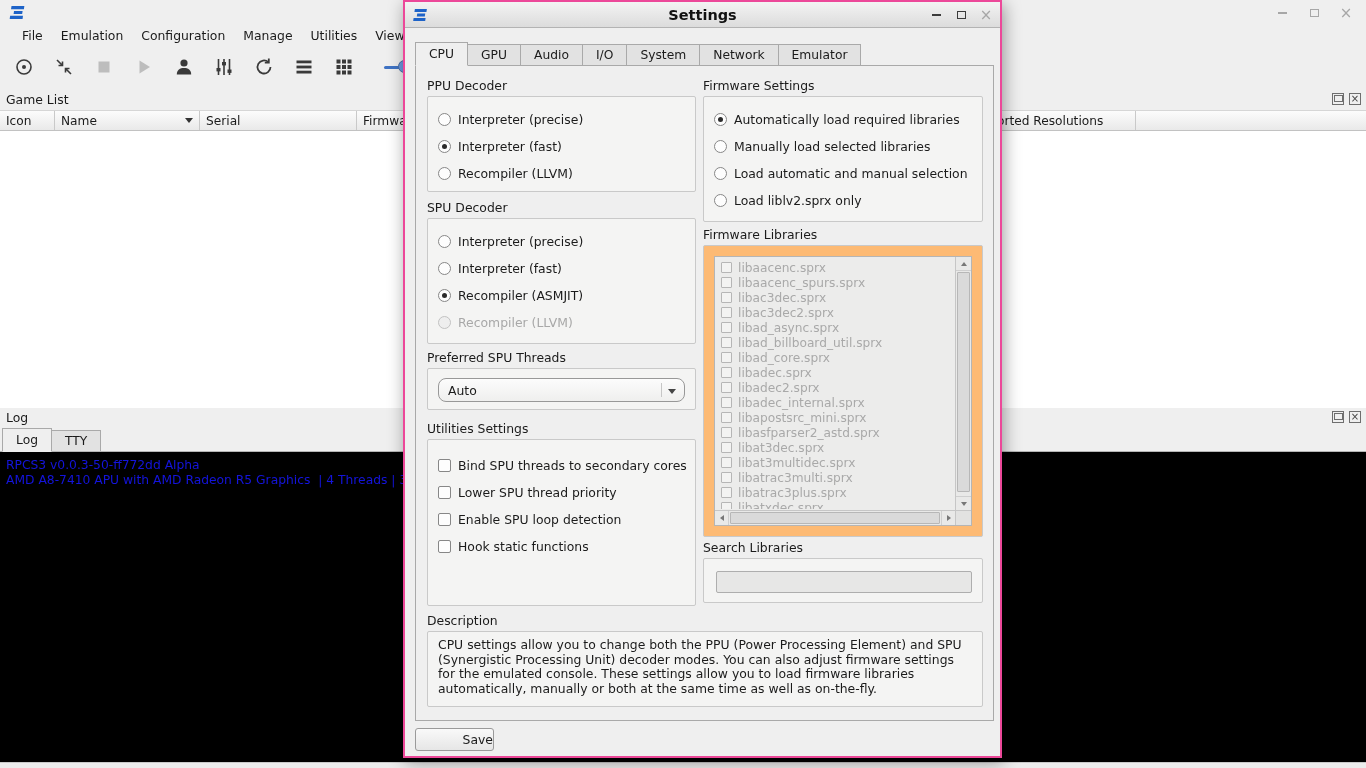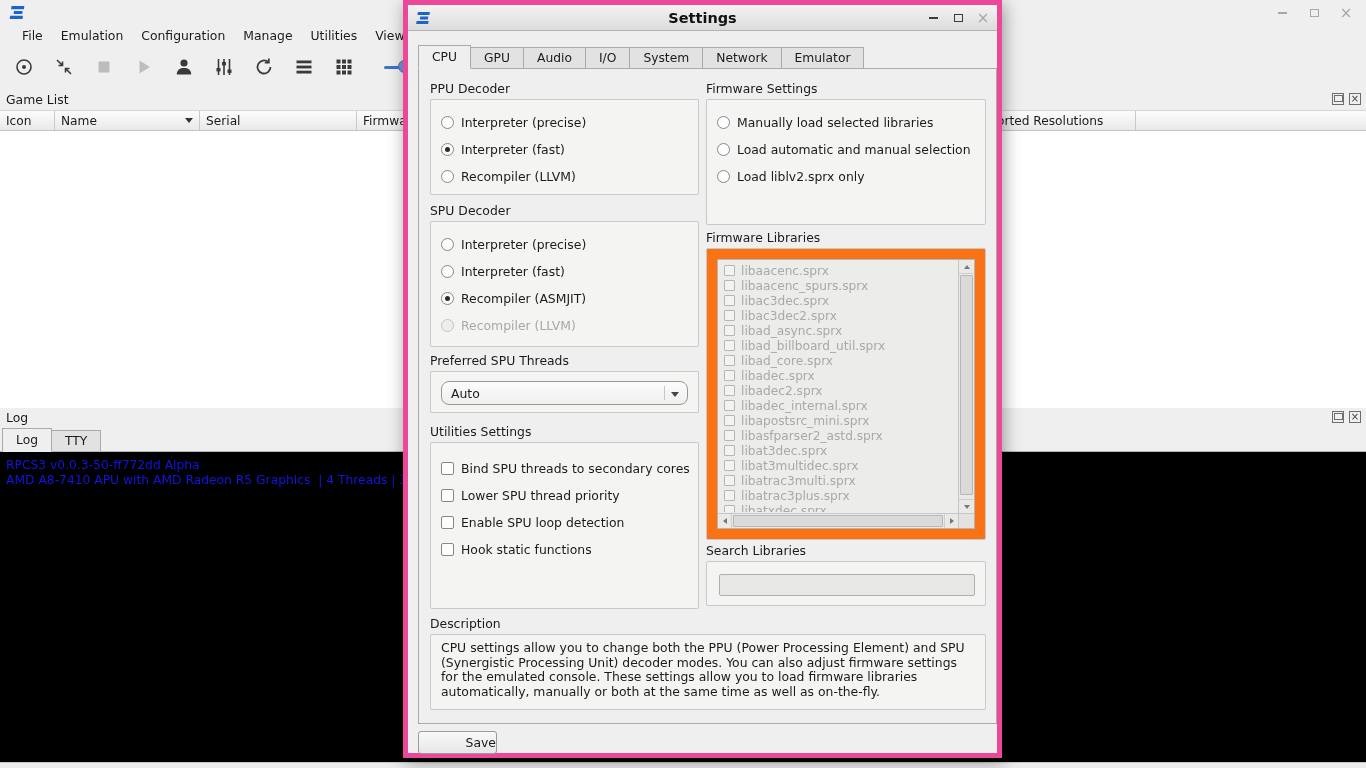--- a/index.html
+++ b/index.html
@@ -45,42 +45,42 @@
   .table-body { position:absolute; left:0; top:131px; width:1366px; height:277px; background:#ffffff; }
 
   .log-tabs { position:absolute; left:0; top:428px; width:1366px; height:24px; display:flex; align-items:flex-end; padding-left:2px; border-bottom:1px solid #b5b5b5; }
   .tab { height:21px; line-height:20px; padding:0 13px; background:#e2e2e2; border:1px solid #a9a9a9; border-bottom:none; margin-right:-1px; font-size:12.3px; position:relative; }
   .tab.sel { height:24px; line-height:23px; background:#efefef; z-index:2; margin-bottom:-1px; border-bottom:1px solid #efefef; }
   .log-view { position:absolute; left:0; top:452px; width:1366px; height:310px; background:#000; padding:6px 6px; }
   .log-line { color:#1414dd; font-size:12.3px; line-height:15px; white-space:pre; }
   .statusbar { position:absolute; left:0; top:762px; width:1366px; height:6px; background:#ececec; border-top:1px solid #c9c9c9; }
 
   
-  .dialog { position:absolute; left:403px; top:0; width:599px; height:758px; background:#efefef; border:5px solid #ec4899; box-shadow:2px 4px 16px rgba(0,0,0,.38); z-index:10; }
+  .dialog { position:absolute; left:403px; top:0; width:599px; height:758px; background:#efefef; border:2px solid #ec4899; box-shadow:2px 4px 16px rgba(0,0,0,.38); z-index:10; }
   .dlg-titlebar { position:relative; height:26px; background:linear-gradient(#f3f3f3,#dcdcdc); border-bottom:1px solid #b3b3b3; display:flex; align-items:center; }
   .dlg-logo { margin-left:7px; display:flex; }
   .dlg-title { position:absolute; left:0; right:0; text-align:center; font-weight:bold; font-size:14.5px; color:#111; }
   .dlg-controls { position:absolute; right:6px; top:0; height:26px; display:flex; gap:9px; }
   .dc { width:16px; height:100%; display:flex; align-items:center; justify-content:center; }
   .dc .sh-min { background:#3c3c3c; }
   .dc .sh-max { border-color:#3c3c3c; }
 
   .dlg-tabs { position:absolute; left:10px; top:40px; height:23px; display:flex; align-items:flex-end; z-index:2; }
   .pane { position:absolute; left:10px; top:63px; width:579px; height:656px; border:1px solid #a9a9a9; background:#efefef; z-index:1; }
 
   .group { position:absolute; }
   .group-title { height:15px; font-size:12.4px; margin-bottom:3px; color:#1b1b1b; white-space:nowrap; }
   .group-body { border:1px solid #c9c9c9; border-radius:2px; background:#f4f4f3; position:relative; }
 
   .g-ppu { left:11px; top:12px; width:269px; }  .g-ppu .group-body { height:96px; padding-top:9px; }
   .g-spu { left:11px; top:134px; width:269px; } .g-spu .group-body { height:126px; padding-top:9px; }
   .g-threads { left:11px; top:284px; width:269px; } .g-threads .group-body { height:42px; }
   .g-add { left:11px; top:355px; width:269px; } .g-add .group-body { height:167px; padding-top:12px; }
   .g-fw { left:287px; top:12px; width:280px; } .g-fw .group-body { height:126px; padding-top:9px; }
-  .g-lib { left:287px; top:161px; width:280px; } .g-lib .group-body { height:292px; background:#f97316; }
+  .g-lib { left:287px; top:161px; width:280px; } .g-lib .group-body { height:292px; background:#fdba74; }
   .g-search { left:287px; top:474px; width:280px; } .g-search .group-body { height:45px; }
   .g-desc { left:11px; top:547px; width:556px; } .g-desc .group-body { height:76px; }
 
   .opt-row { display:flex; align-items:center; height:27px; padding-left:10px; }
   .radio { width:13px; height:13px; border-radius:50%; border:1px solid #878787; background:#fdfdfd; position:relative; flex:none; }
   .radio.on::after { content:""; position:absolute; inset:3px; border-radius:50%; background:#2b2b2b; }
   .checkbox { width:13px; height:13px; border:1px solid #878787; border-radius:2px; background:#fdfdfd; flex:none; }
   .opt-label { margin-left:7px; font-size:12.4px; white-space:nowrap; }
   .opt-row.disabled .opt-label { color:#a8a8a8; }
   .opt-row.disabled .radio { border-color:#c2c2c2; background:#eeeeee; }
@@ -380,20 +380,24 @@
               <span class="checkbox"></span>
               <span class="opt-label">Hook static functions</span>
             </div>
           </div>
       </div>
 
       <div class="group g-fw">
         <div class="group-title">Firmware Settings</div>
         <div class="group-body">
 
+            <div class="opt-row">
+              <span class="radio on"></span>
+              <span class="opt-label">Automatically load required libraries</span>
+            </div>
 
             <div class="opt-row">
               <span class="radio"></span>
               <span class="opt-label">Manually load selected libraries</span>
             </div>
 
             <div class="opt-row">
               <span class="radio"></span>
               <span class="opt-label">Load automatic and manual selection</span>
             </div>

